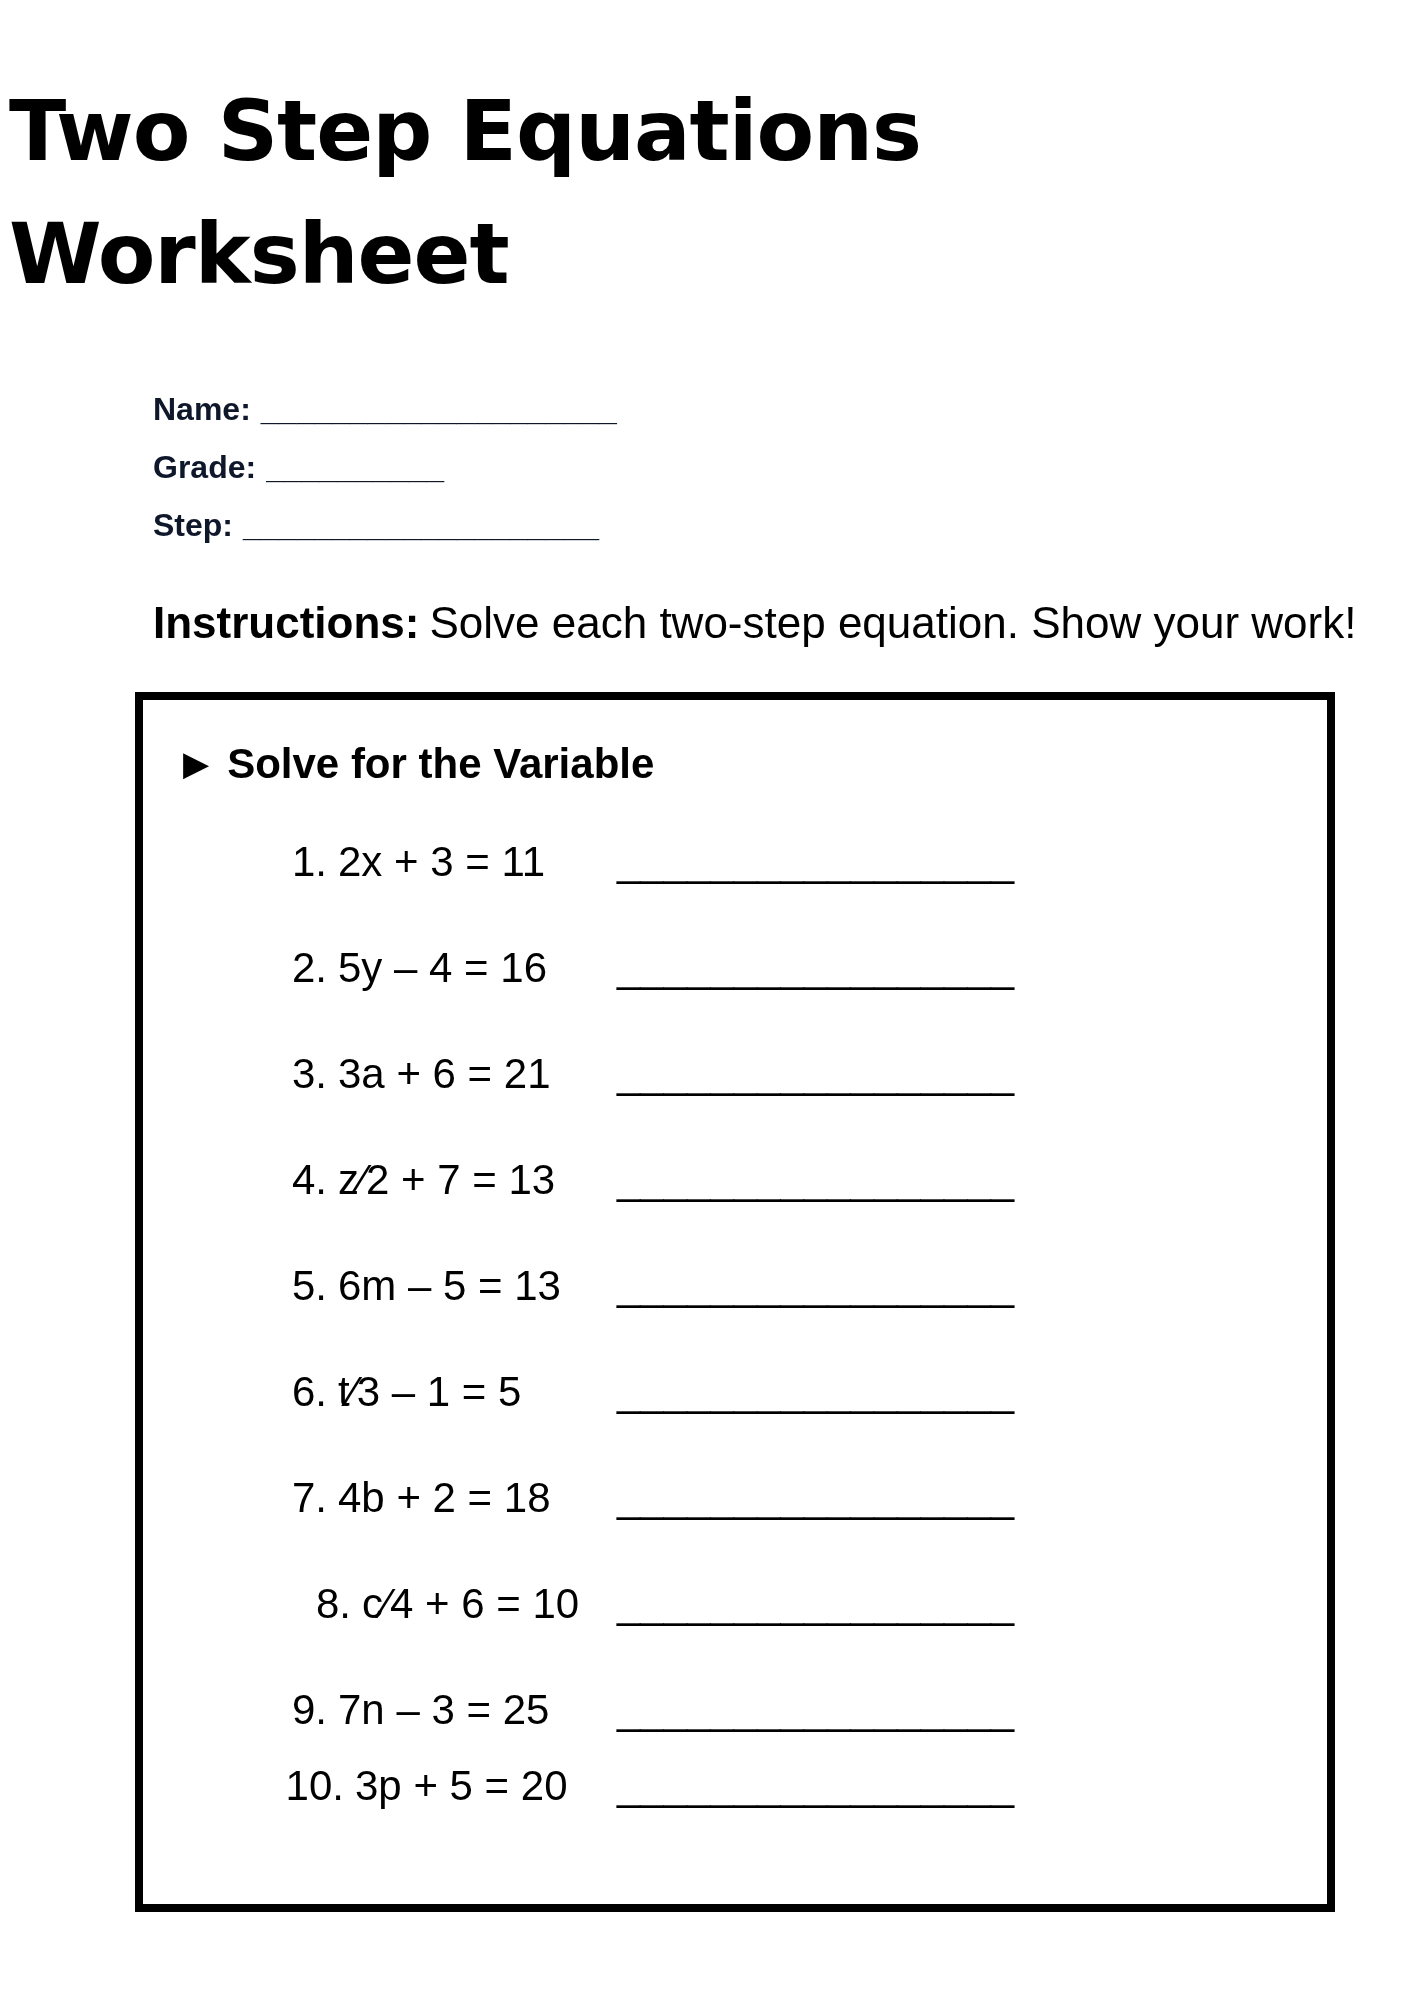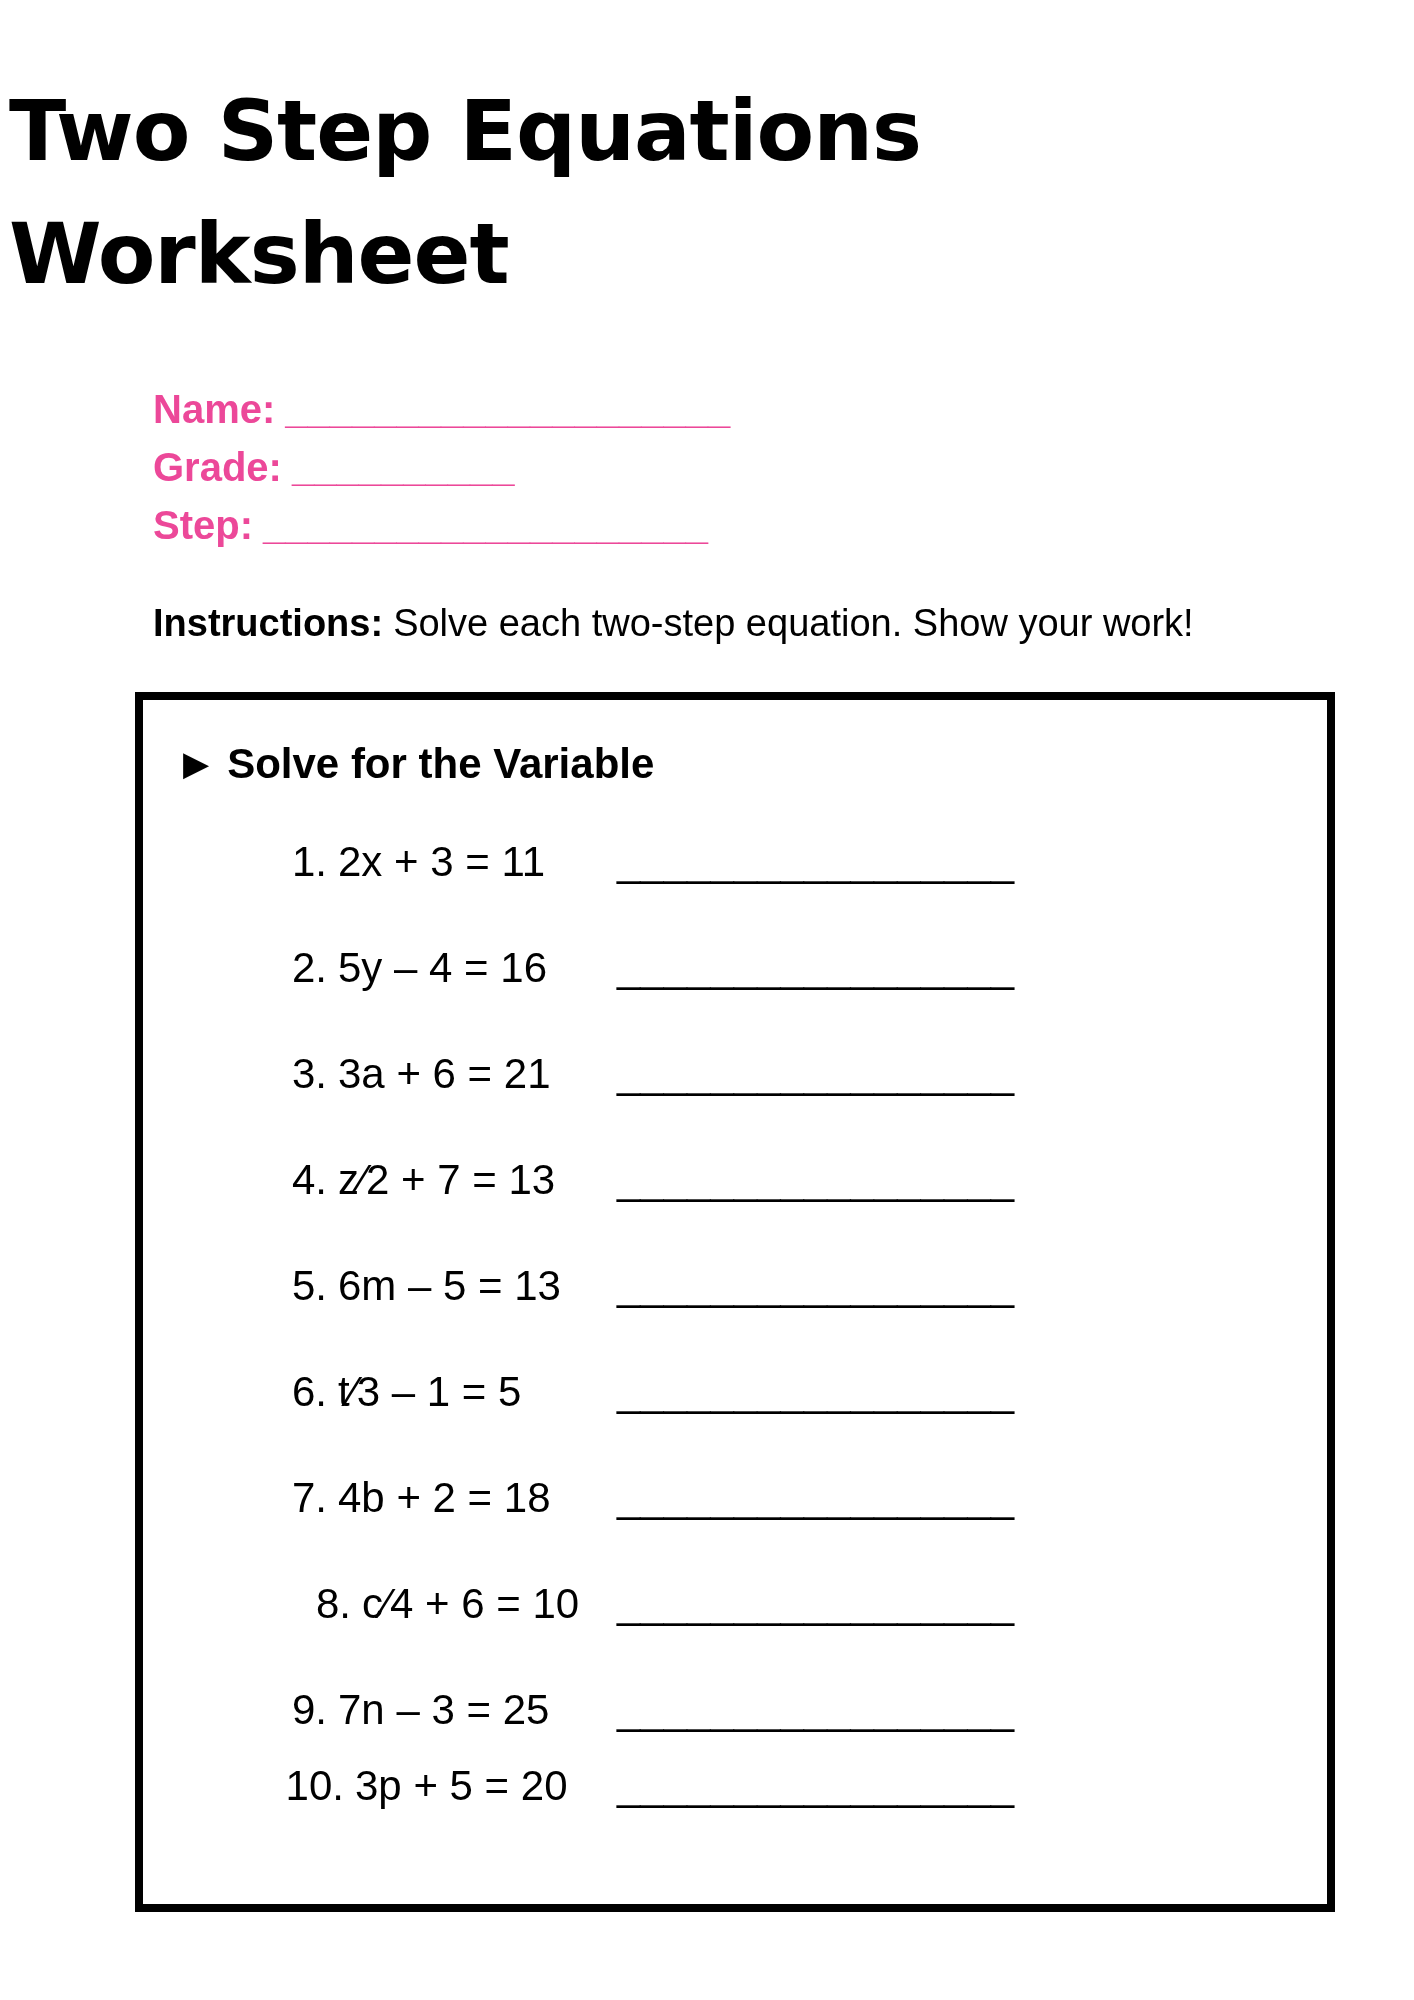--- a/index.html
+++ b/index.html
@@ -26,33 +26,33 @@
     line-height: 123px;
     letter-spacing: -1px;
     color: #000000;
   }
 
   
   .student-info {
     position: absolute;
     left: 153px;
     top: 380px;
-    font-size: 40px;
+    font-size: 32px;
     font-weight: bold;
-    color: #ec4899;
+    color: #0f172a;
   }
   .info-row { line-height: 58px; white-space: nowrap; }
   .info-blank { margin-left: 10px; letter-spacing: 0px; }
 
   
   .instructions {
     position: absolute;
     left: 153px;
     top: 600px;
-    font-size: 38px;
+    font-size: 44px;
     line-height: 46px;
     white-space: nowrap;
     color: #000000;
   }
   .instructions .inst-label { font-weight: bold; }
   .instructions .inst-text { font-weight: normal; margin-left: 10px; }
 
   
   .problems-panel {
     position: absolute;

